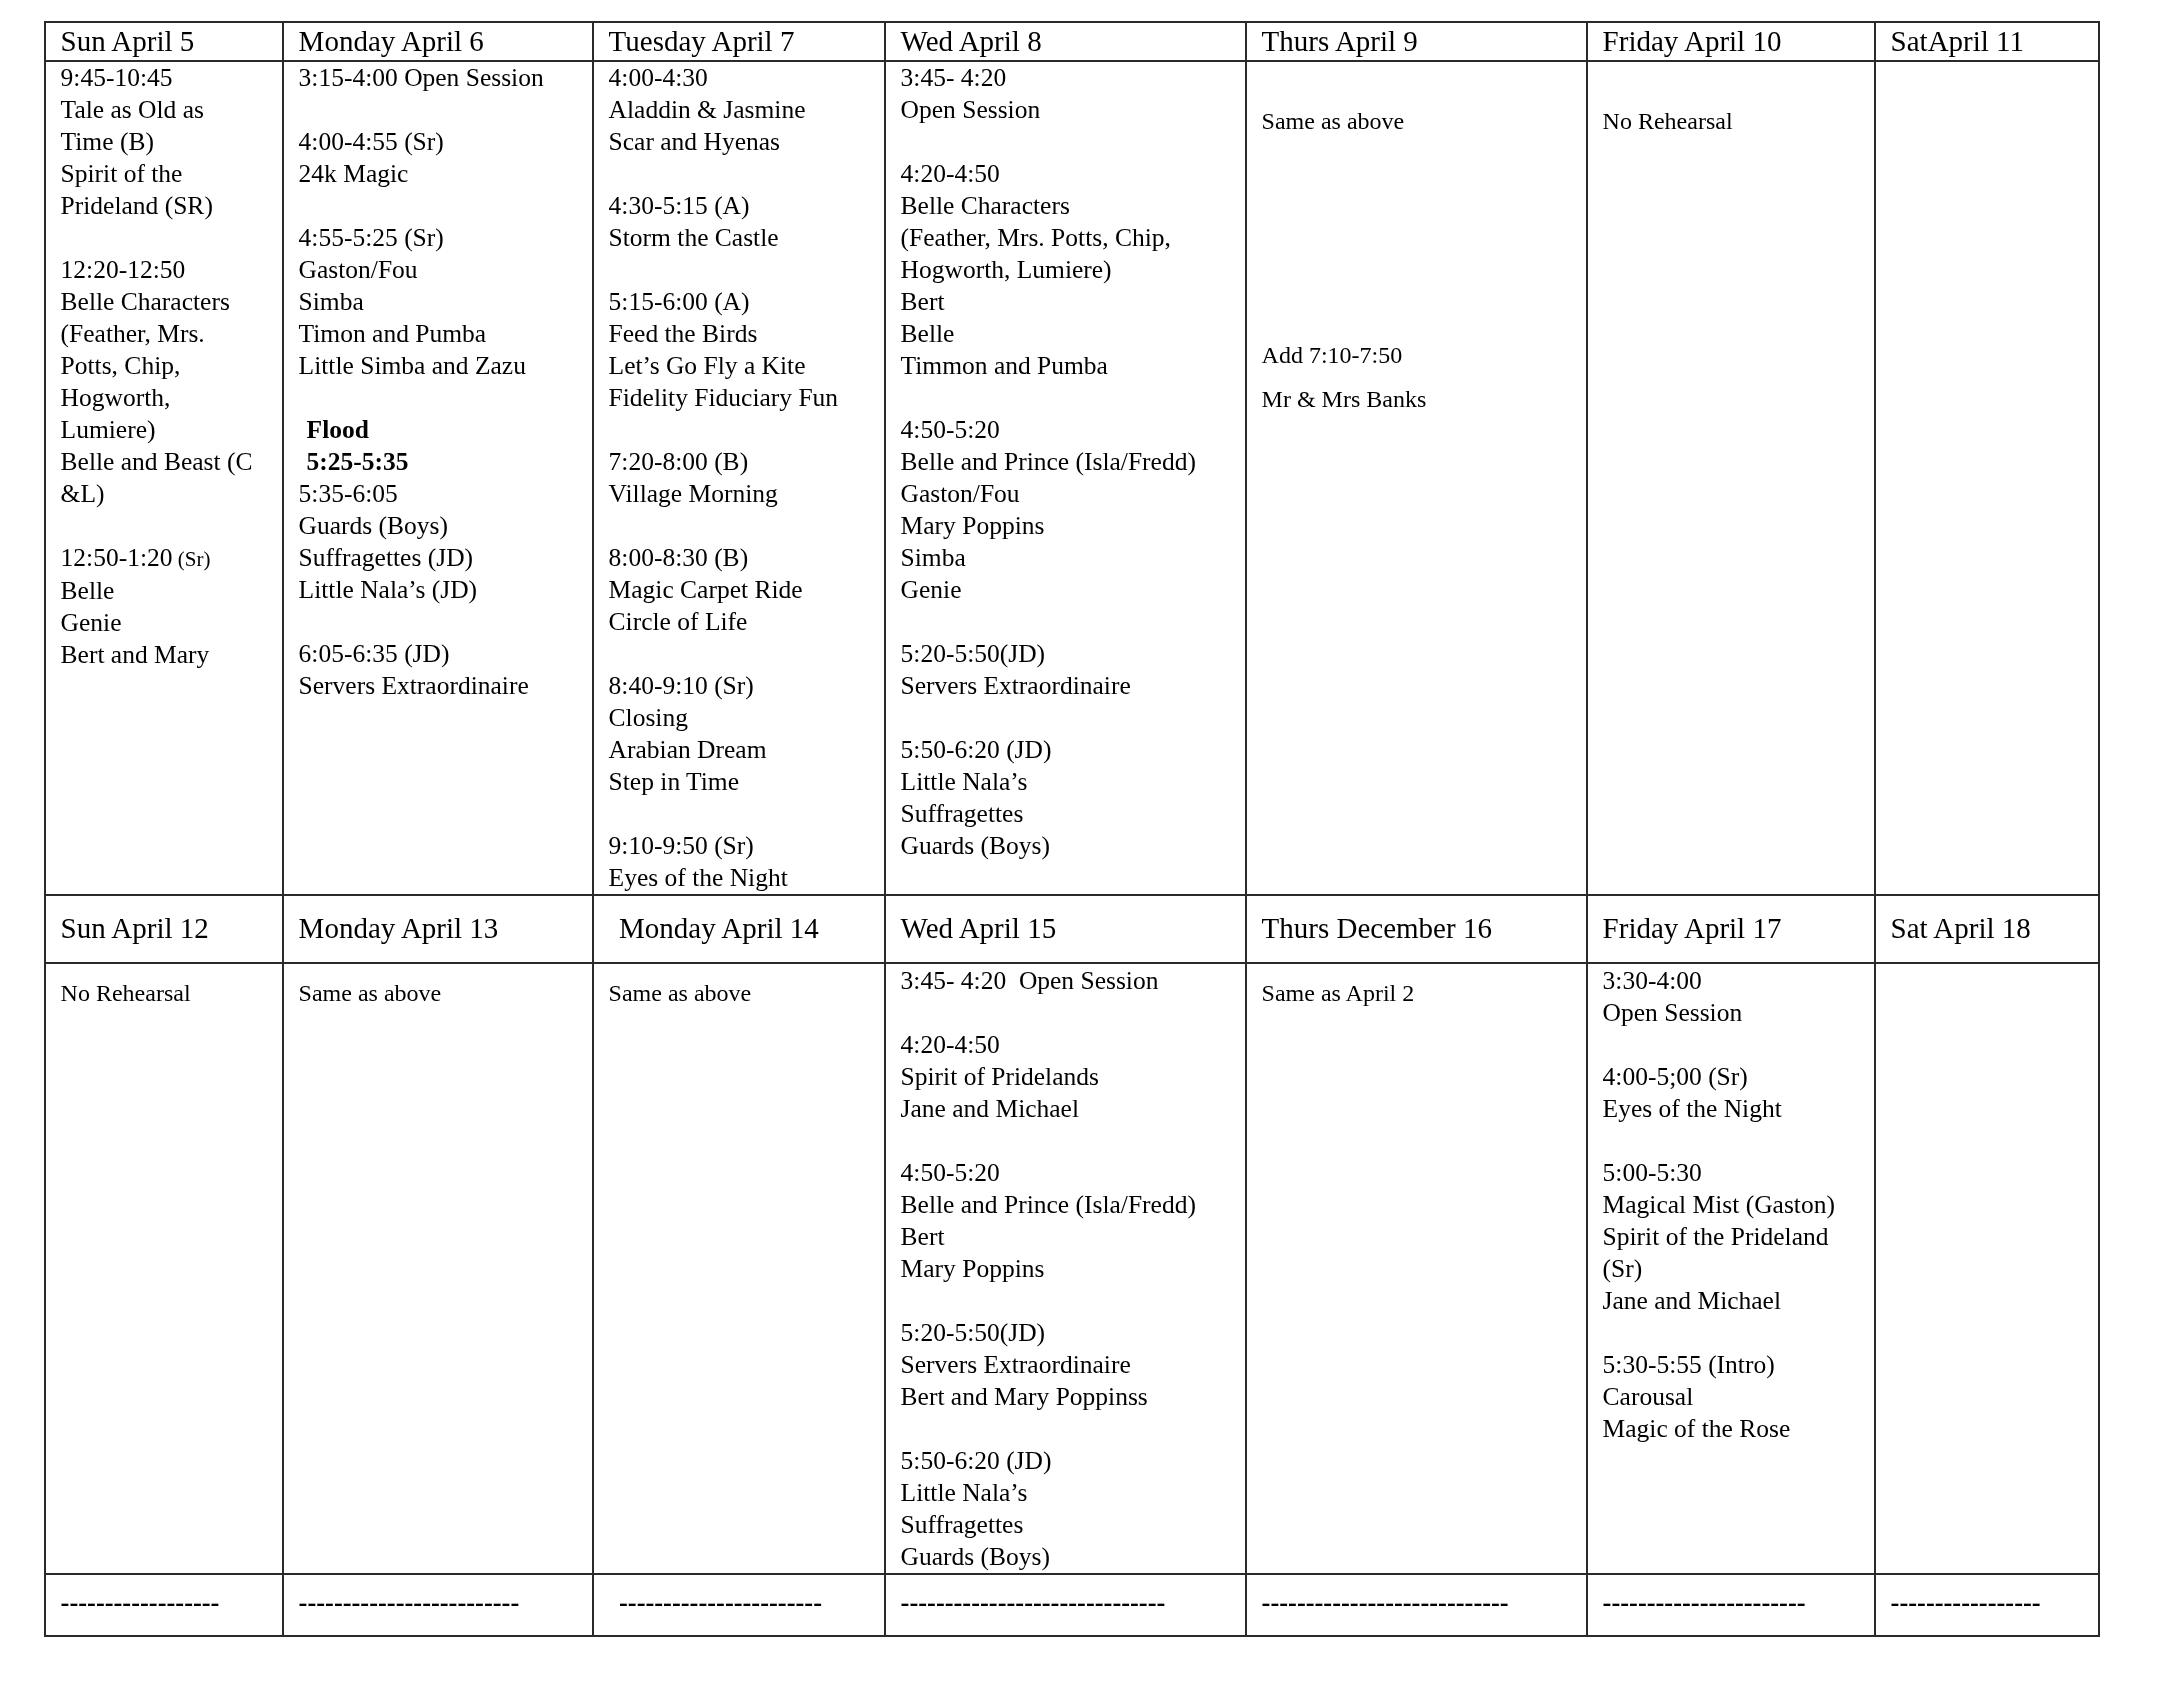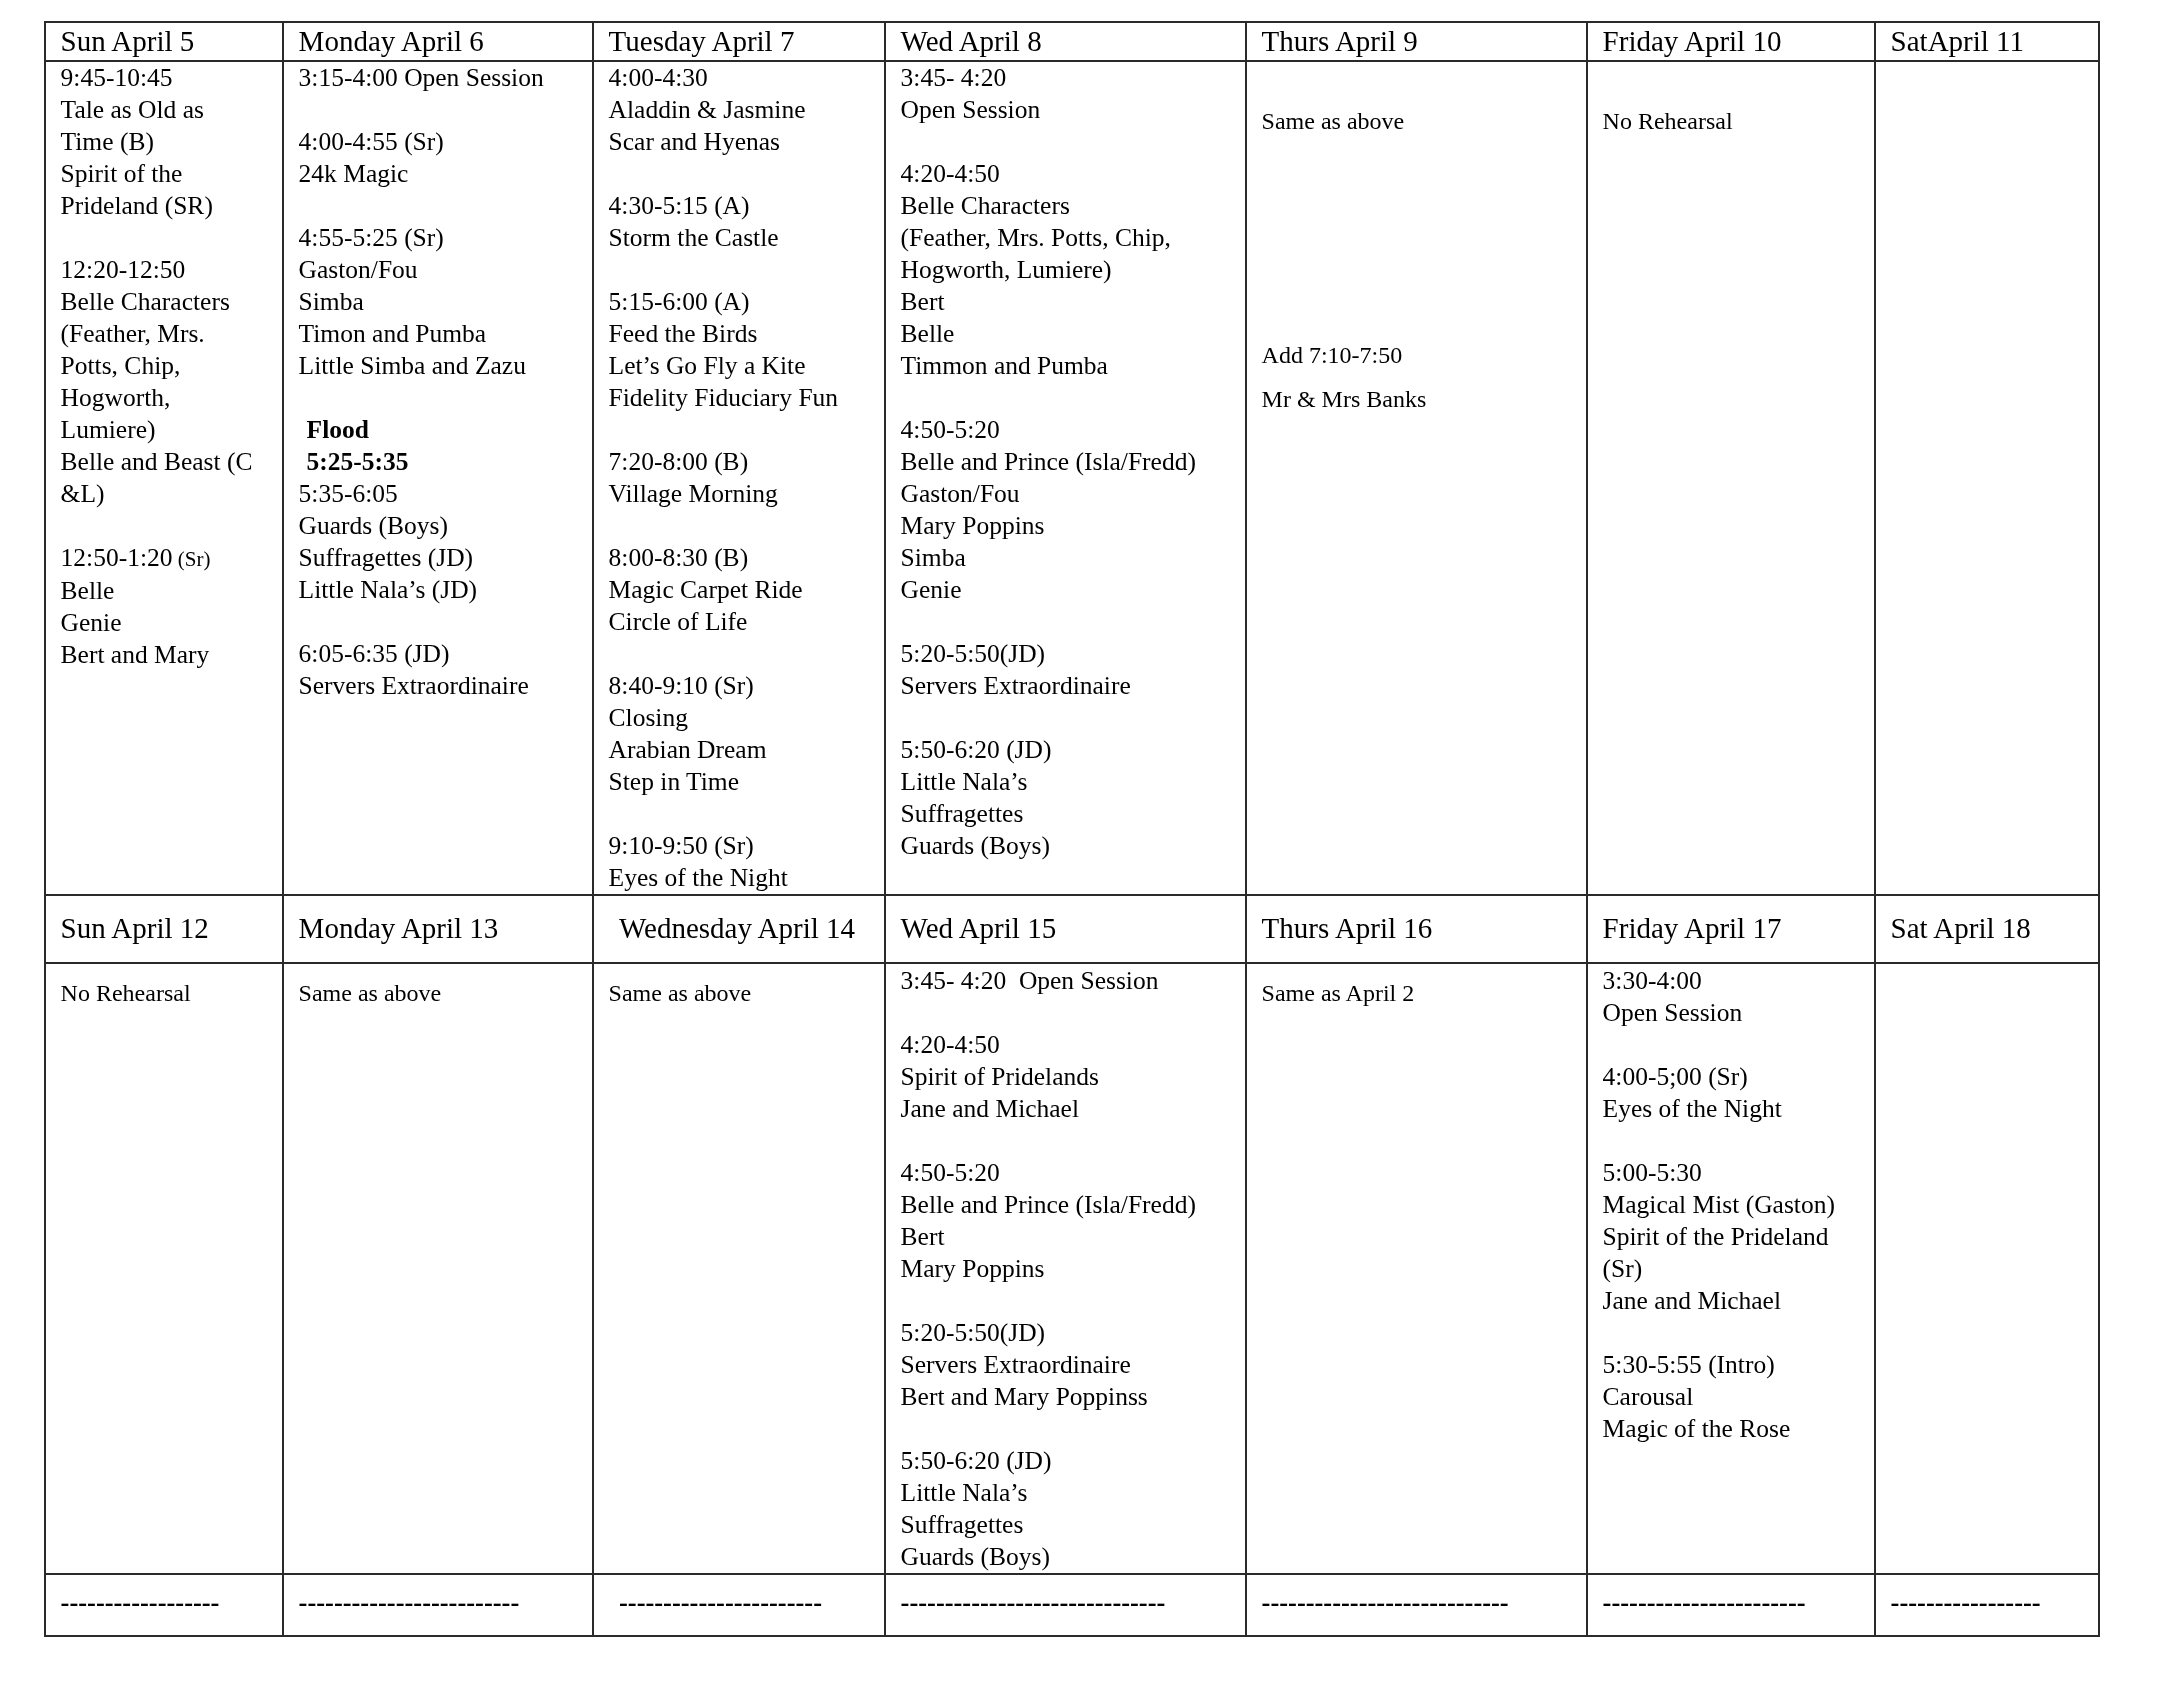--- a/index.html
+++ b/index.html
@@ -89,23 +89,23 @@
     </td>
     <td class="fri10">
       <div class="top big">No Rehearsal</div>
     </td>
     <td></td>
   </tr>
 
   <tr class="hdr hdr2">
     <td>Sun April 12</td>
     <td>Monday April 13</td>
-    <td class="indent">Wednesday April 14</td>
+    <td class="indent">Monday April 14</td>
     <td>Wed April 15</td>
-    <td>Thurs April 16</td>
+    <td>Thurs December 16</td>
     <td>Friday April 17</td>
     <td>Sat April 18</td>
   </tr>
 
   <tr class="body2">
     <td>
       <div class="big">No Rehearsal</div>
     </td>
     <td>
       <div class="big">Same as above</div>

